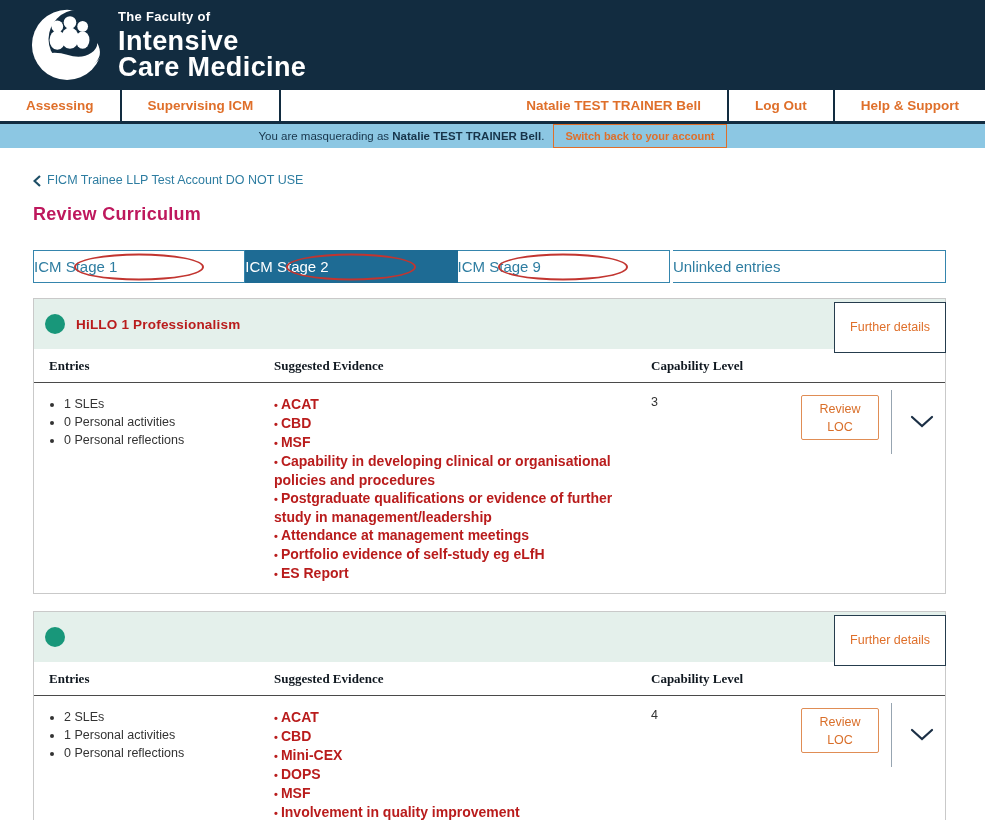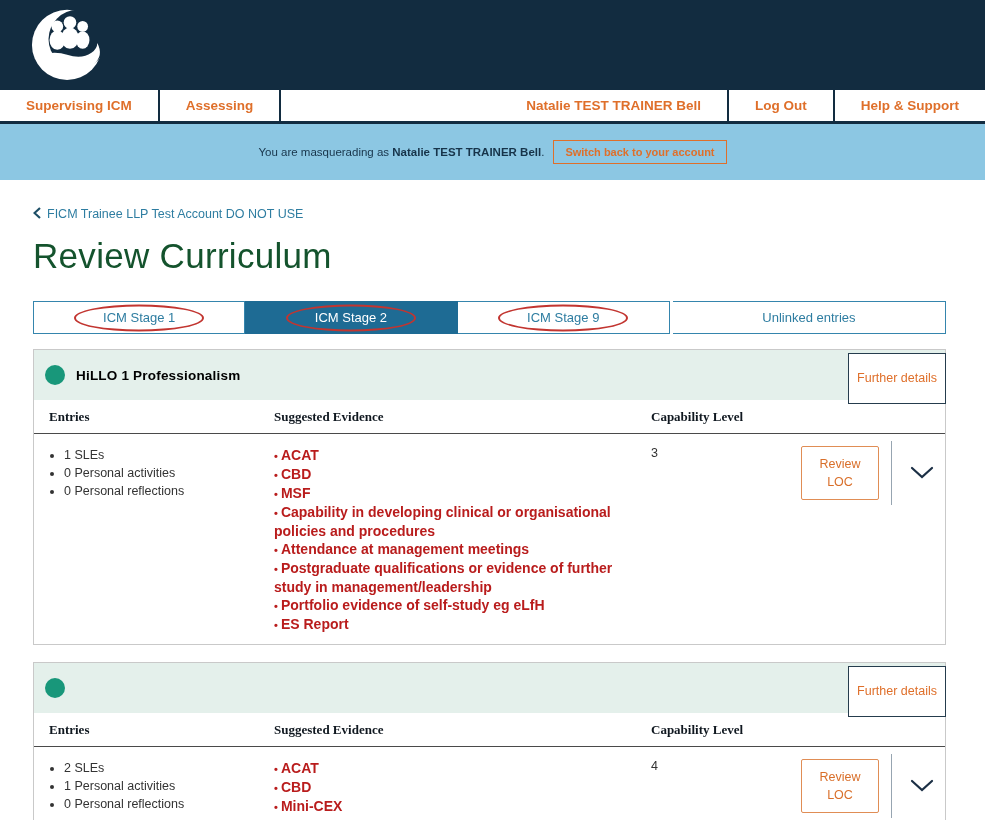--- a/index.html
+++ b/index.html
@@ -17,68 +17,68 @@
   
   .main-nav { height:34px; background:#fff; border-bottom:3px solid var(--navy,#122c40);
               display:flex; justify-content:space-between; align-items:stretch; }
   .nav-group { display:flex; align-items:stretch; }
   .nav-item { display:flex; align-items:center; padding:0 26px; font-size:13.5px; font-weight:700;
               color:var(--orange,#df6f2a); text-decoration:none; }
   .nav-left .nav-item { border-right:2px solid var(--navy,#122c40); }
   .nav-right .nav-item + .nav-item { border-left:2px solid var(--navy,#122c40); }
 
   
-  .masquerade { height:56px; background:var(--blue,#8cc7e3); display:flex; align-items:center; justify-content:center; gap:9px; }
+  .masquerade { height:24px; background:var(--blue,#8cc7e3); display:flex; align-items:center; justify-content:center; gap:9px; }
   .masq-text { font-size:11.5px; color:#17344a; }
   .masq-text b { font-weight:700; }
   .masq-btn { background:transparent; border:1px solid var(--orange,#df6f2a); color:var(--orange,#df6f2a);
               font-size:11px; font-weight:700; padding:5px 11px; cursor:pointer;
               font-family:"Liberation Sans", sans-serif; }
 
   
   .content { padding:25px 39px 0 33px; }
-  .breadcrumb { display:inline-flex; align-items:flex-start; gap:6px; text-decoration:none;
+  .breadcrumb { display:inline-flex; align-items:flex-end; gap:6px; text-decoration:none;
                 color:#2e7da1; font-size:12.5px; }
-  .page-title { margin-top:13px; font-size:35px; font-weight:400; color:#14532d; letter-spacing:.3px; }
+  .page-title { margin-top:13px; font-size:18px; font-weight:700; color:#be185d; letter-spacing:.3px; }
 
   
   .tabs { display:flex; margin-top:25px; height:33px; }
-  .tab { position:relative; display:flex; align-items:center; justify-content:center;
-         border:1px solid #3585ad; font-size:13px; color:#2e7da1; text-decoration:none; background:#fff; }
+  .tab { position:relative; display:flex; align-items:center; 
+         border:1px solid #3585ad; font-size:15px; color:#2e7da1; text-decoration:none; background:#fff; }
   .tab + .tab { border-left:none; }
   .tab-1, .tab-2, .tab-3 { width:213px; }
   .tab-4 { width:274px; margin-left:3px; border-left:1px solid #3585ad; }
   .tab.active { background:var(--tabactive,#1e6b94); color:#fff; border-color:var(--tabactive,#1e6b94); }
   .ellipse { position:absolute; left:50%; top:50%; transform:translate(-50%,-50%);
              width:130px; height:27px; border:2px solid var(--red,#c23530); border-radius:50%; pointer-events:none; }
 
   
   .hillo { position:relative; border:1px solid #c9c9c9; margin-top:15px; }
   .hillo + .hillo { margin-top:17px; }
   .hillo-head { height:50px; background:var(--mint,#e4f0eb); display:flex; align-items:center; padding-left:11px; }
   .dot { width:20px; height:20px; border-radius:50%; background:var(--green,#18977a); flex:0 0 auto; }
-  .hillo-title { margin-left:11px; font-size:13.5px; font-weight:800; color:#000000; letter-spacing:.2px; }
-  .further-btn { position:absolute; top:3px; right:-1px; width:98px; height:51px; background:#fff;
+  .hillo-title { margin-left:11px; font-size:13.5px; font-weight:800; color:#b91c1c; letter-spacing:.2px; }
+  .further-btn { position:absolute; top:3px; right:-1px; width:112px; height:51px; background:#fff;
                  border:1px solid #253c4d; color:var(--orange,#df6f2a); font-size:12.5px; line-height:17px;
                  cursor:pointer; font-family:"Liberation Sans", sans-serif; z-index:2; }
 
   .trow { display:grid; grid-template-columns:240px 377px 150px 146px; }
   .thead { border-bottom:1px solid #4a4a4a; }
   .th { font-size:13px; font-weight:800; color:#101820; padding:9px 0 8px;font-family:Liberation Serif, serif; }
   .th.c1 { padding-left:15px; }
 
   .tbody { padding:12px 0 10px; }
   .entries-list { list-style:disc; padding-left:30px; font-size:12.5px; color:#333; }
   .entries-list li { line-height:18px; }
   .evidence-list { font-size:14px; color:#b91c1c; padding-right:32px;font-weight:bold; }
   .ev-item { line-height:18px; }
   .ev-item::before { content:"\2022  "; font-size:11px; }
   .cap-value { font-size:12.5px; color:#333; }
   .actions { display:flex; align-items:flex-start; }
-  .review-btn { width:78px; height:54px; background:#fff; border:1px solid #e08d55; border-radius:2px;
+  .review-btn { width:78px; height:45px; background:#fff; border:1px solid #e08d55; border-radius:2px;
                 color:#d96f2a; font-size:12.5px; line-height:18px; cursor:pointer;
                 font-family:"Liberation Sans", sans-serif; }
   .vdiv { width:1px; height:64px; background:#97a5b1; margin:-5px 0 0 12px; }
   .chev-btn { background:none; border:none; cursor:pointer; margin:16px 0 0 14px; padding:4px; }
 </style>
 </head>
 <body style="--navy: #122c40; --orange: #df6f2a; --blue: #8cc7e3; --teal: #2e7da1; --tabactive: #1e6b94; --mint: #e4f0eb; --green: #18977a; --red: #c23530;">
 
 <header class="site-header">
   <a class="logo">
@@ -95,27 +95,32 @@
           <circle cx="28" cy="24" r="6"></circle>
           <circle cx="41" cy="20" r="6.5"></circle>
           <circle cx="54" cy="24" r="5.5"></circle>
           <ellipse cx="28" cy="38" rx="8" ry="10"></ellipse>
           <ellipse cx="41" cy="36" rx="9" ry="11"></ellipse>
           <ellipse cx="54" cy="38" rx="7" ry="9"></ellipse>
           <path d="M11 53 Q 26 49 38 53 Q 53 58 63 51 Q 69 47 69 41 Q 76 54 65 63 Q 51 73 33 69 Q 18 66 11 53 Z"></path>
         </g>
       </svg>
     </span>
+    <span class="logo-text">
+      <div class="logo-line1">The Faculty of</div>
+      <div class="logo-line2">Intensive</div>
+      <div class="logo-line3">Care Medicine</div>
+    </span>
   </a>
 </header>
 
 <nav class="main-nav">
   <div class="nav-group nav-left">
+    <a class="nav-item">Assessing</a>
     <a class="nav-item">Supervising ICM</a>
-    <a class="nav-item">Assessing</a>
   </div>
   <div class="nav-group nav-right">
     <a class="nav-item">Natalie TEST TRAINER Bell</a>
     <a class="nav-item">Log Out</a>
     <a class="nav-item">Help &amp; Support</a>
   </div>
 </nav>
 
 <div class="masquerade">
   <span class="masq-text"><span>You are masquerading as</span>&nbsp;<b>Natalie TEST TRAINER Bell</b><span>.</span></span>
@@ -171,22 +176,22 @@
       <ul class="entries-list">
           <li>1 SLEs</li>
           <li>0 Personal activities</li>
           <li>0 Personal reflections</li>
         </ul>
       <div class="evidence-list">
           <div class="ev-item">ACAT</div>
           <div class="ev-item">CBD</div>
           <div class="ev-item">MSF</div>
           <div class="ev-item">Capability in developing clinical or organisational policies and procedures</div>
+          <div class="ev-item">Postgraduate qualifications or evidence of further study in management/leadership</div>
           <div class="ev-item">Attendance at management meetings</div>
-          <div class="ev-item">Postgraduate qualifications or evidence of further study in management/leadership</div>
           <div class="ev-item">Portfolio evidence of self-study eg eLfH</div>
           <div class="ev-item">ES Report</div>
         </div>
       <div class="cap-value">3</div>
       <div class="actions">
         <button class="review-btn">Review<br>LOC</button>
         <span class="vdiv"></span>
         <button class="chev-btn">
           <svg width="24" height="13" viewBox="0 0 24 13">
             <polyline points="2,2 12,11 22,2" fill="none" stroke="#1b2f45" stroke-width="2.2" stroke-linecap="round"></polyline>

